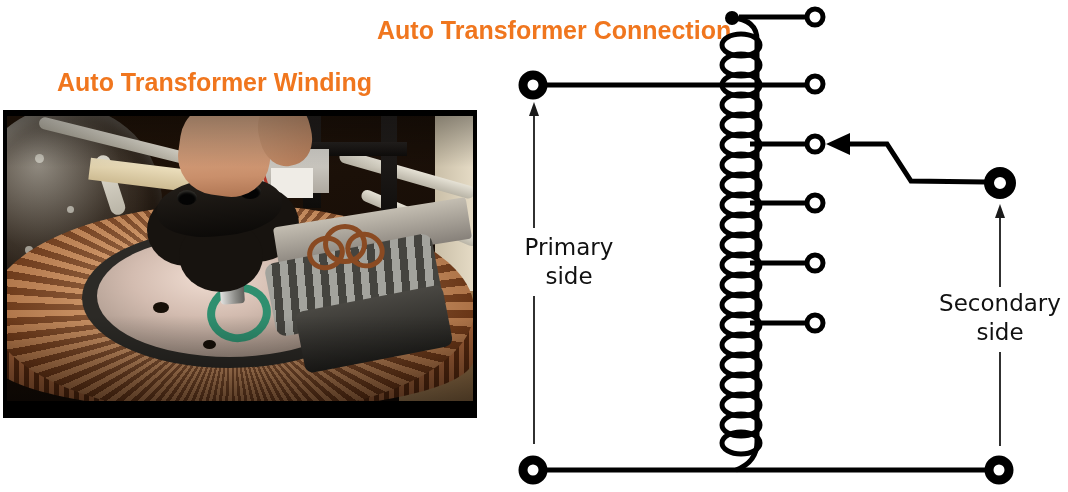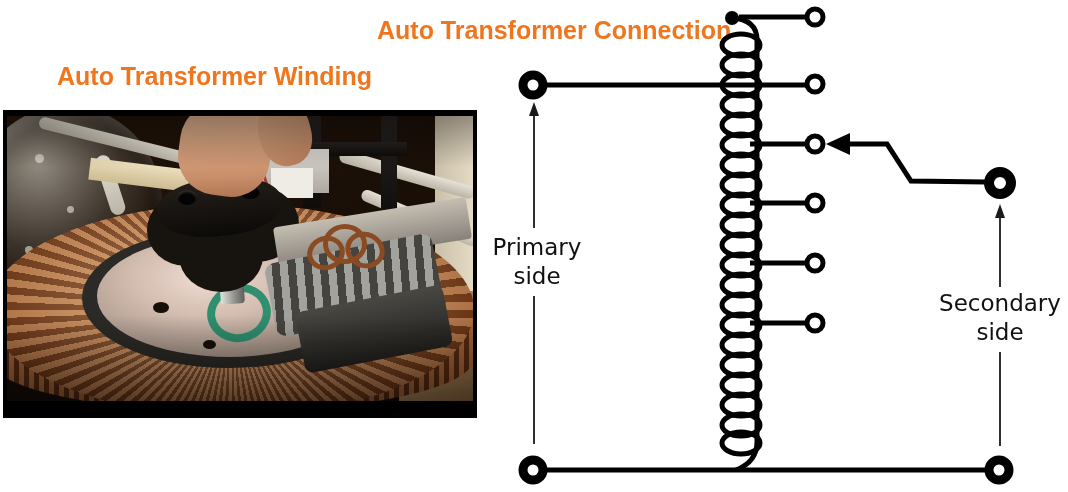--- a/index.html
+++ b/index.html
@@ -10,33 +10,33 @@
   }
   
   .title{
     position:absolute;
     color:#F0761E;
     font-weight:700;
     font-size:25px;
     white-space:nowrap;
     letter-spacing:0px;
   }
-  #winding-title{left:57px;top:62px;}
+  #winding-title{left:57px;top:68px;}
   #connection-title{left:377px;top:16px;}
 
   
   .side-label{
     position:absolute;
     font-family:"DejaVu Sans", sans-serif;
     font-size:23px;
     line-height:29px;
     color:#111;
     text-align:center;
   }
-  #primary-label{left:477px;top:233px;width:120px;}
+  #primary-label{left:477px;top:233px;width:120px;padding-left:32px;}
   #secondary-label{left:925px;top:289px;width:150px;}
 
   
   #circuit{position:absolute;left:0;top:0;width:1068px;height:492px;}
 
   
   #photo{
     position:absolute;left:3px;top:110px;width:474px;height:308px;
     background:#000;
   }

